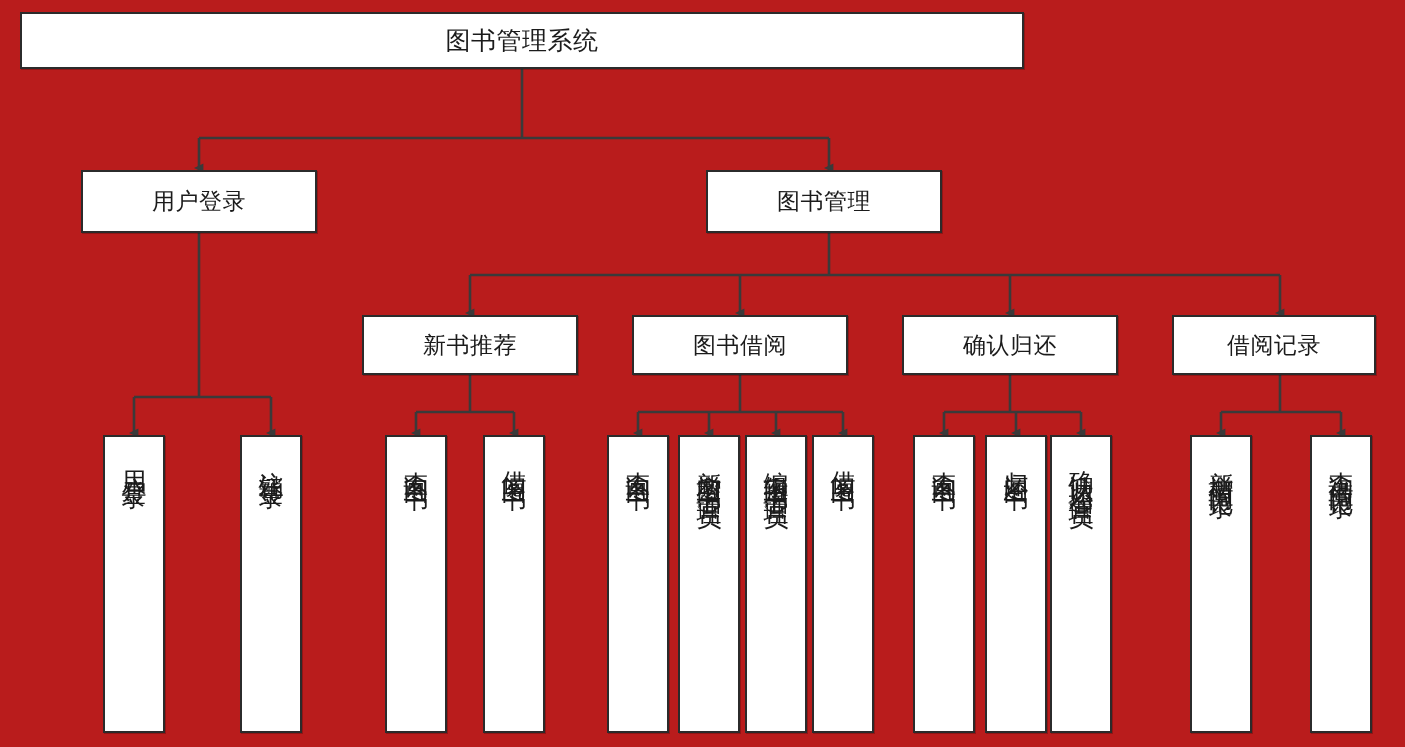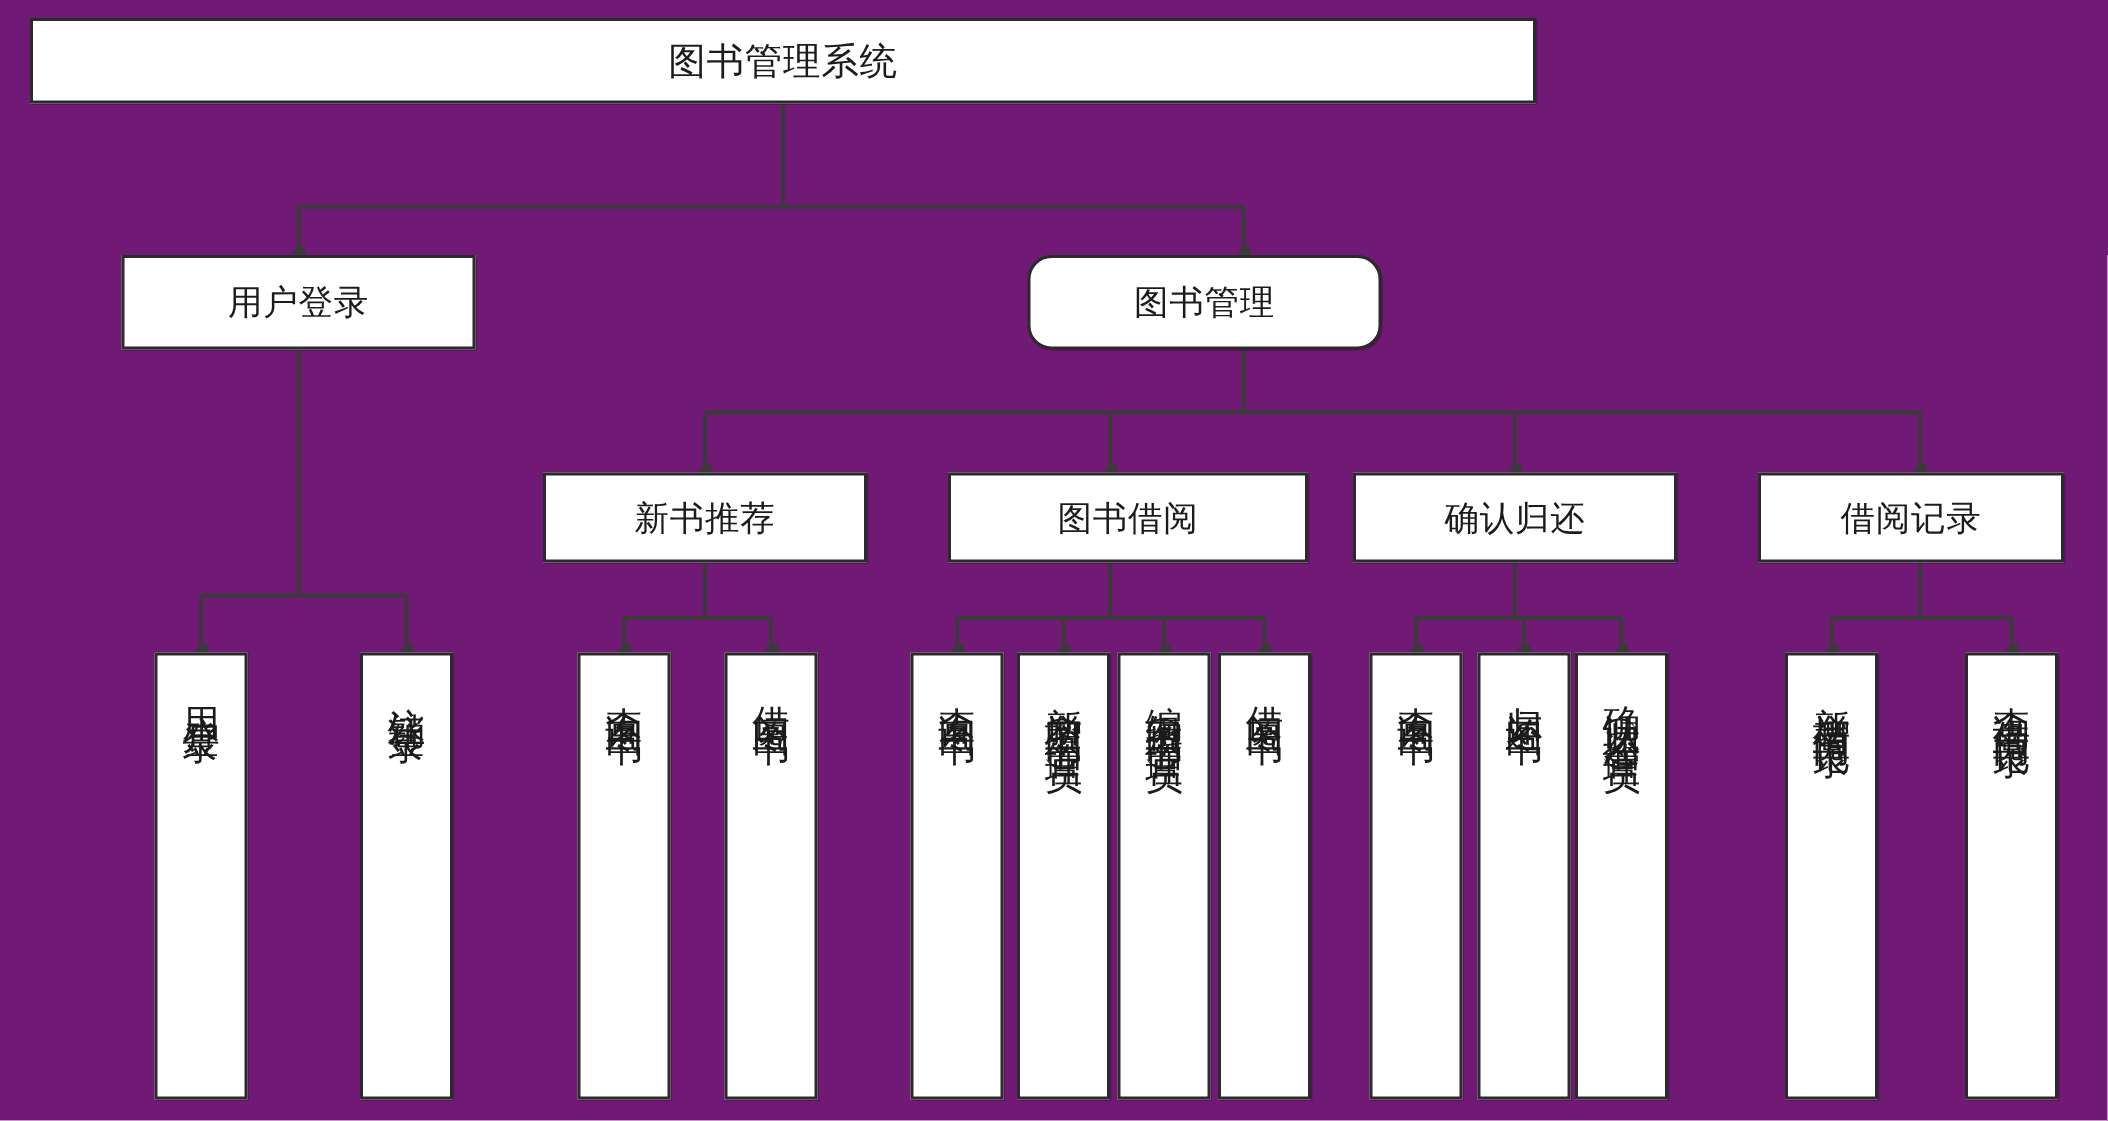--- a/index.html
+++ b/index.html
@@ -11,21 +11,21 @@
   body {
     width: 1405px;
     height: 747px;
     overflow: hidden;
     font-family: "DejaVu Sans", "Liberation Sans", sans-serif;
   }
   #diagram-root {
     position: relative;
     width: 1405px;
     height: 747px;
-    background: #701a75;
+    background: #b91c1c;
   }
   svg#flow-svg {
     position: absolute;
     left: 0;
     top: 0;
     width: 1405px;
     height: 747px;
     display: block;
   }
   .node-box {
@@ -118,27 +118,27 @@
       </g>
   </svg>
 
   <div id="nodes-layer">
       <div class="node-box level-root" style="left: 20px; top: 12px; width: 1004px; height: 57px;">
         <span class="node-label">图书管理系统</span>
       </div>
       <div class="node-box level-2" style="left: 81px; top: 170px; width: 236px; height: 63px;">
         <span class="node-label">用户登录</span>
       </div>
-      <div class="node-box level-2" style="left: 685px; top: 170px; width: 236px; height: 63px; border-radius: 16px;">
+      <div class="node-box level-2" style="left: 706px; top: 170px; width: 236px; height: 63px;">
         <span class="node-label">图书管理</span>
       </div>
       <div class="node-box level-3" style="left: 362px; top: 315px; width: 216px; height: 60px;">
         <span class="node-label">新书推荐</span>
       </div>
-      <div class="node-box level-3" style="left: 632px; top: 315px; width: 240px; height: 60px;">
+      <div class="node-box level-3" style="left: 632px; top: 315px; width: 216px; height: 60px;">
         <span class="node-label">图书借阅</span>
       </div>
       <div class="node-box level-3" style="left: 902px; top: 315px; width: 216px; height: 60px;">
         <span class="node-label">确认归还</span>
       </div>
       <div class="node-box level-3" style="left: 1172px; top: 315px; width: 204px; height: 60px;">
         <span class="node-label">借阅记录</span>
       </div>
       <div class="node-box leaf" style="left: 103px; top: 435px; width: 62px; height: 298px;">
         <span class="node-label">用户登录</span>

